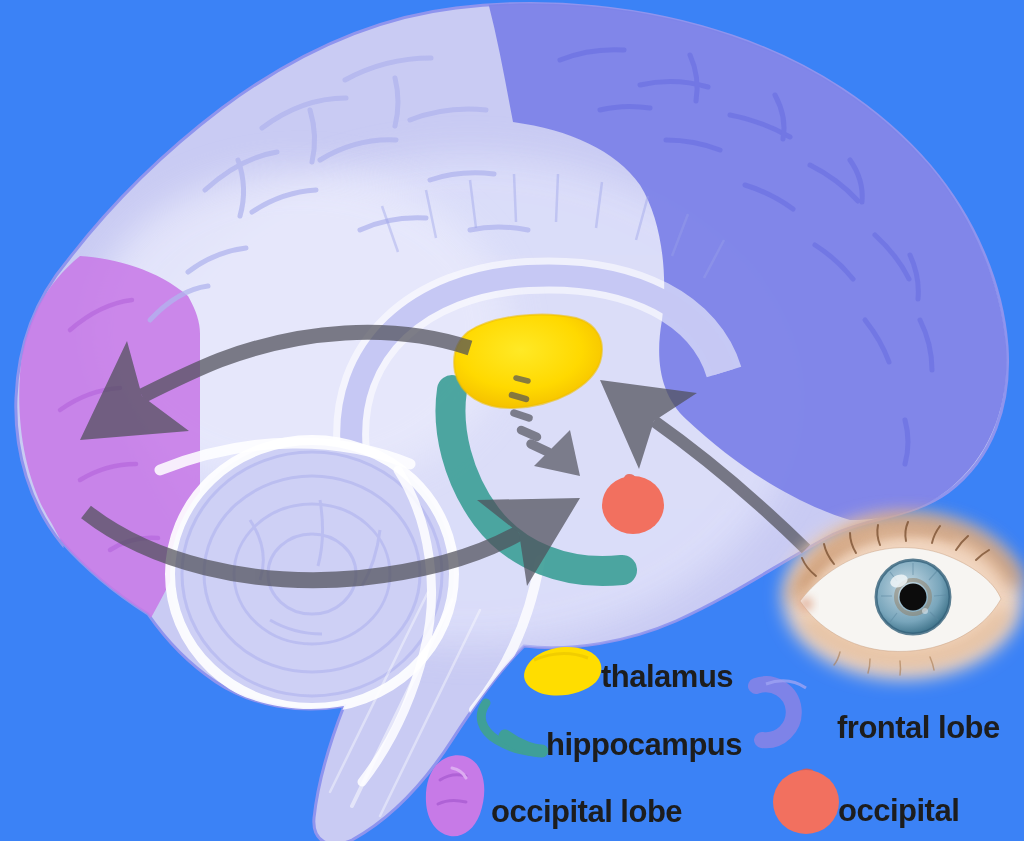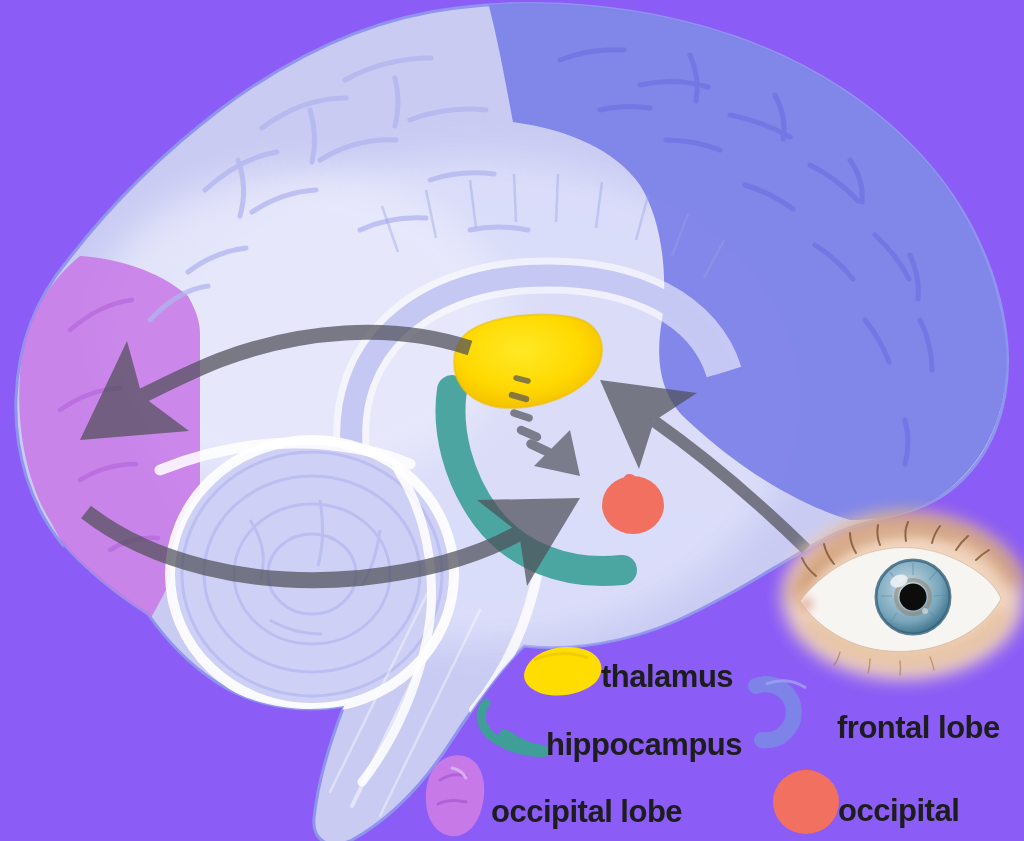--- a/index.html
+++ b/index.html
@@ -1,16 +1,16 @@
 <!DOCTYPE html>
 <html><head>
 <meta charset="utf-8">
 <style>
   html,body{margin:0;padding:0;background:#ffffff;}
-  .stage{position:relative;width:1024px;height:841px;background:#8b5cf6;overflow:hidden;
+  .stage{position:relative;width:1024px;height:841px;background:#3b82f6;overflow:hidden;
          font-family:"Liberation Sans",sans-serif;}
   .stage svg{position:absolute;left:0;top:0;}
   .lbl{position:absolute;font-weight:700;font-size:31px;line-height:1.05;
        color:#1d1d1d;letter-spacing:-0.5px;white-space:nowrap;}
   #lbl-thalamus   {left:601px;top:661px;}
   #lbl-hippocampus{left:546px;top:729px;}
   #lbl-occipital  {left:491px;top:796px;}
   #lbl-frontal    {left:837px;top:712px;}
   #lbl-amygdala   {left:838px;top:795px;}
 </style>

